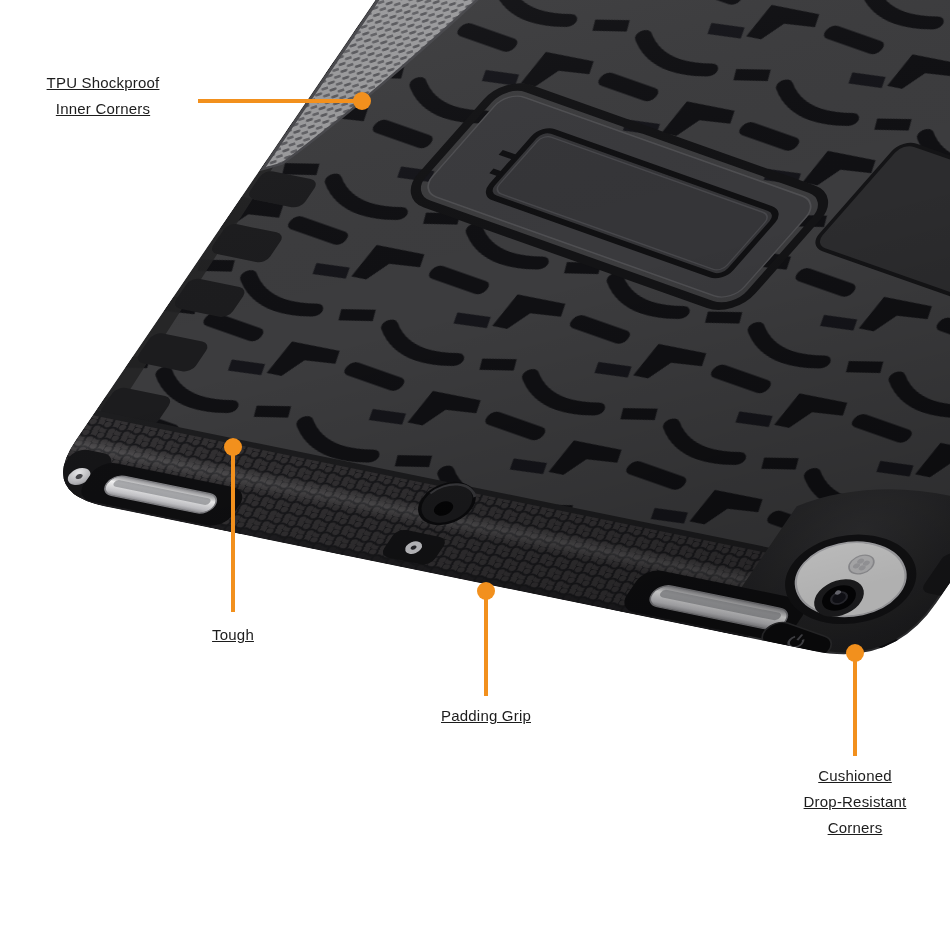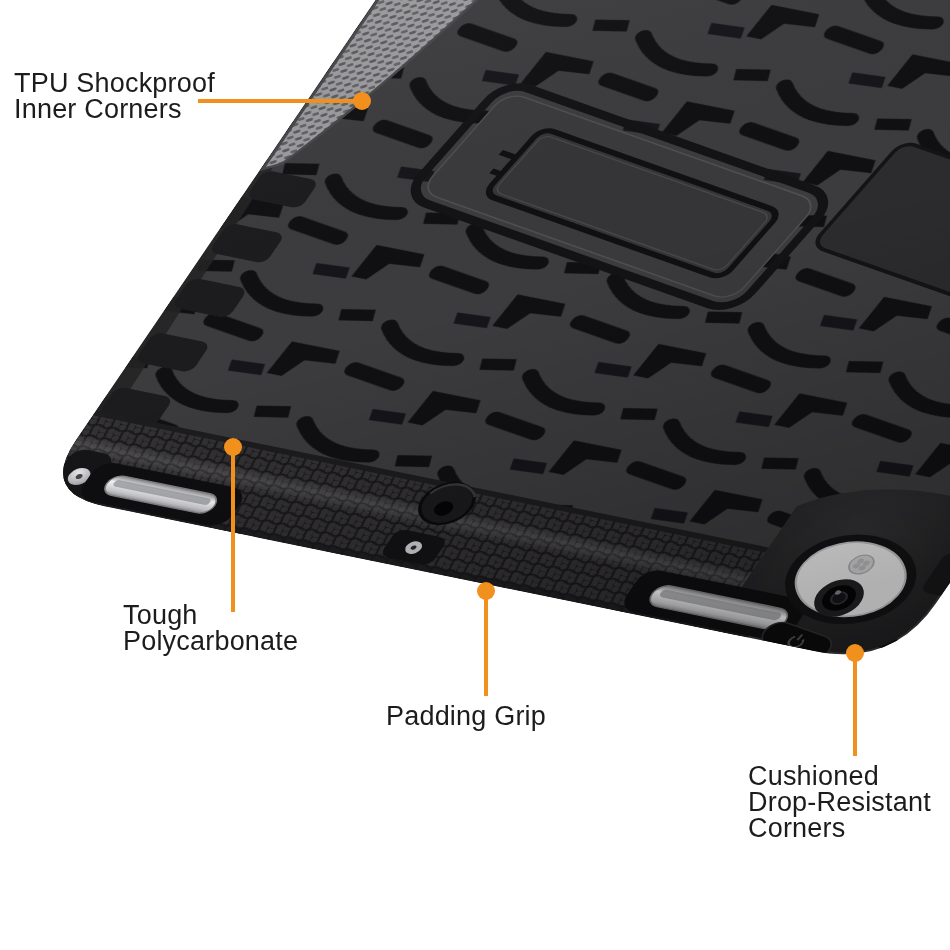--- a/index.html
+++ b/index.html
@@ -1,19 +1,19 @@
 <!DOCTYPE html>
 <html><head>
 <meta charset="utf-8">
 <style>
   html,body{margin:0;padding:0;background:#ffffff;}
   .stage{position:relative;width:950px;height:950px;background:var(--bg,#fff);overflow:hidden;
          font-family:"Liberation Sans",sans-serif;}
-  .label{position:absolute;font-size:27px;line-height:26px;color:var(--label,#1c1c1c);
-         letter-spacing:.2px;}
+  .label{position:absolute;font-size:15px;line-height:26px;color:var(--label,#1c1c1c);
+         text-align:center;letter-spacing:.2px;text-decoration:underline;}
   .label div{white-space:nowrap;}
   .leader{position:absolute;background:var(--accent,#F2901D);}
   .leader.h{height:4px;}
   .leader.v{width:4px;}
   .dot{position:absolute;width:18px;height:18px;border-radius:50%;background:var(--accent,#F2901D);}
   svg{display:block;}
 </style>
 </head>
 <body>
 
@@ -178,23 +178,22 @@
 
   <div class="label" style="left:14px;top:70px;width:178px;">
     <div>TPU Shockproof</div>
     <div>Inner Corners</div>
   </div>
   <div class="leader h" style="left:198px;top:99px;width:158px;"></div>
   <div class="dot" style="left:353px;top:92px;"></div>
 
   <div class="dot" style="left:224px;top:438px;"></div>
   <div class="leader v" style="left:231px;top:455px;height:157px;"></div>
-  <div class="label" style="left:123px;top:602px;width:220px;">
+  <div class="label" style="left:123px;top:622px;width:220px;">
     <div>Tough</div>
-    <div>Polycarbonate</div>
   </div>
 
   <div class="dot" style="left:477px;top:582px;"></div>
   <div class="leader v" style="left:484px;top:599px;height:97px;"></div>
   <div class="label" style="left:386px;top:703px;width:200px;">
     <div>Padding Grip</div>
   </div>
 
   <div class="dot" style="left:846px;top:644px;"></div>
   <div class="leader v" style="left:853px;top:661px;height:95px;"></div>

